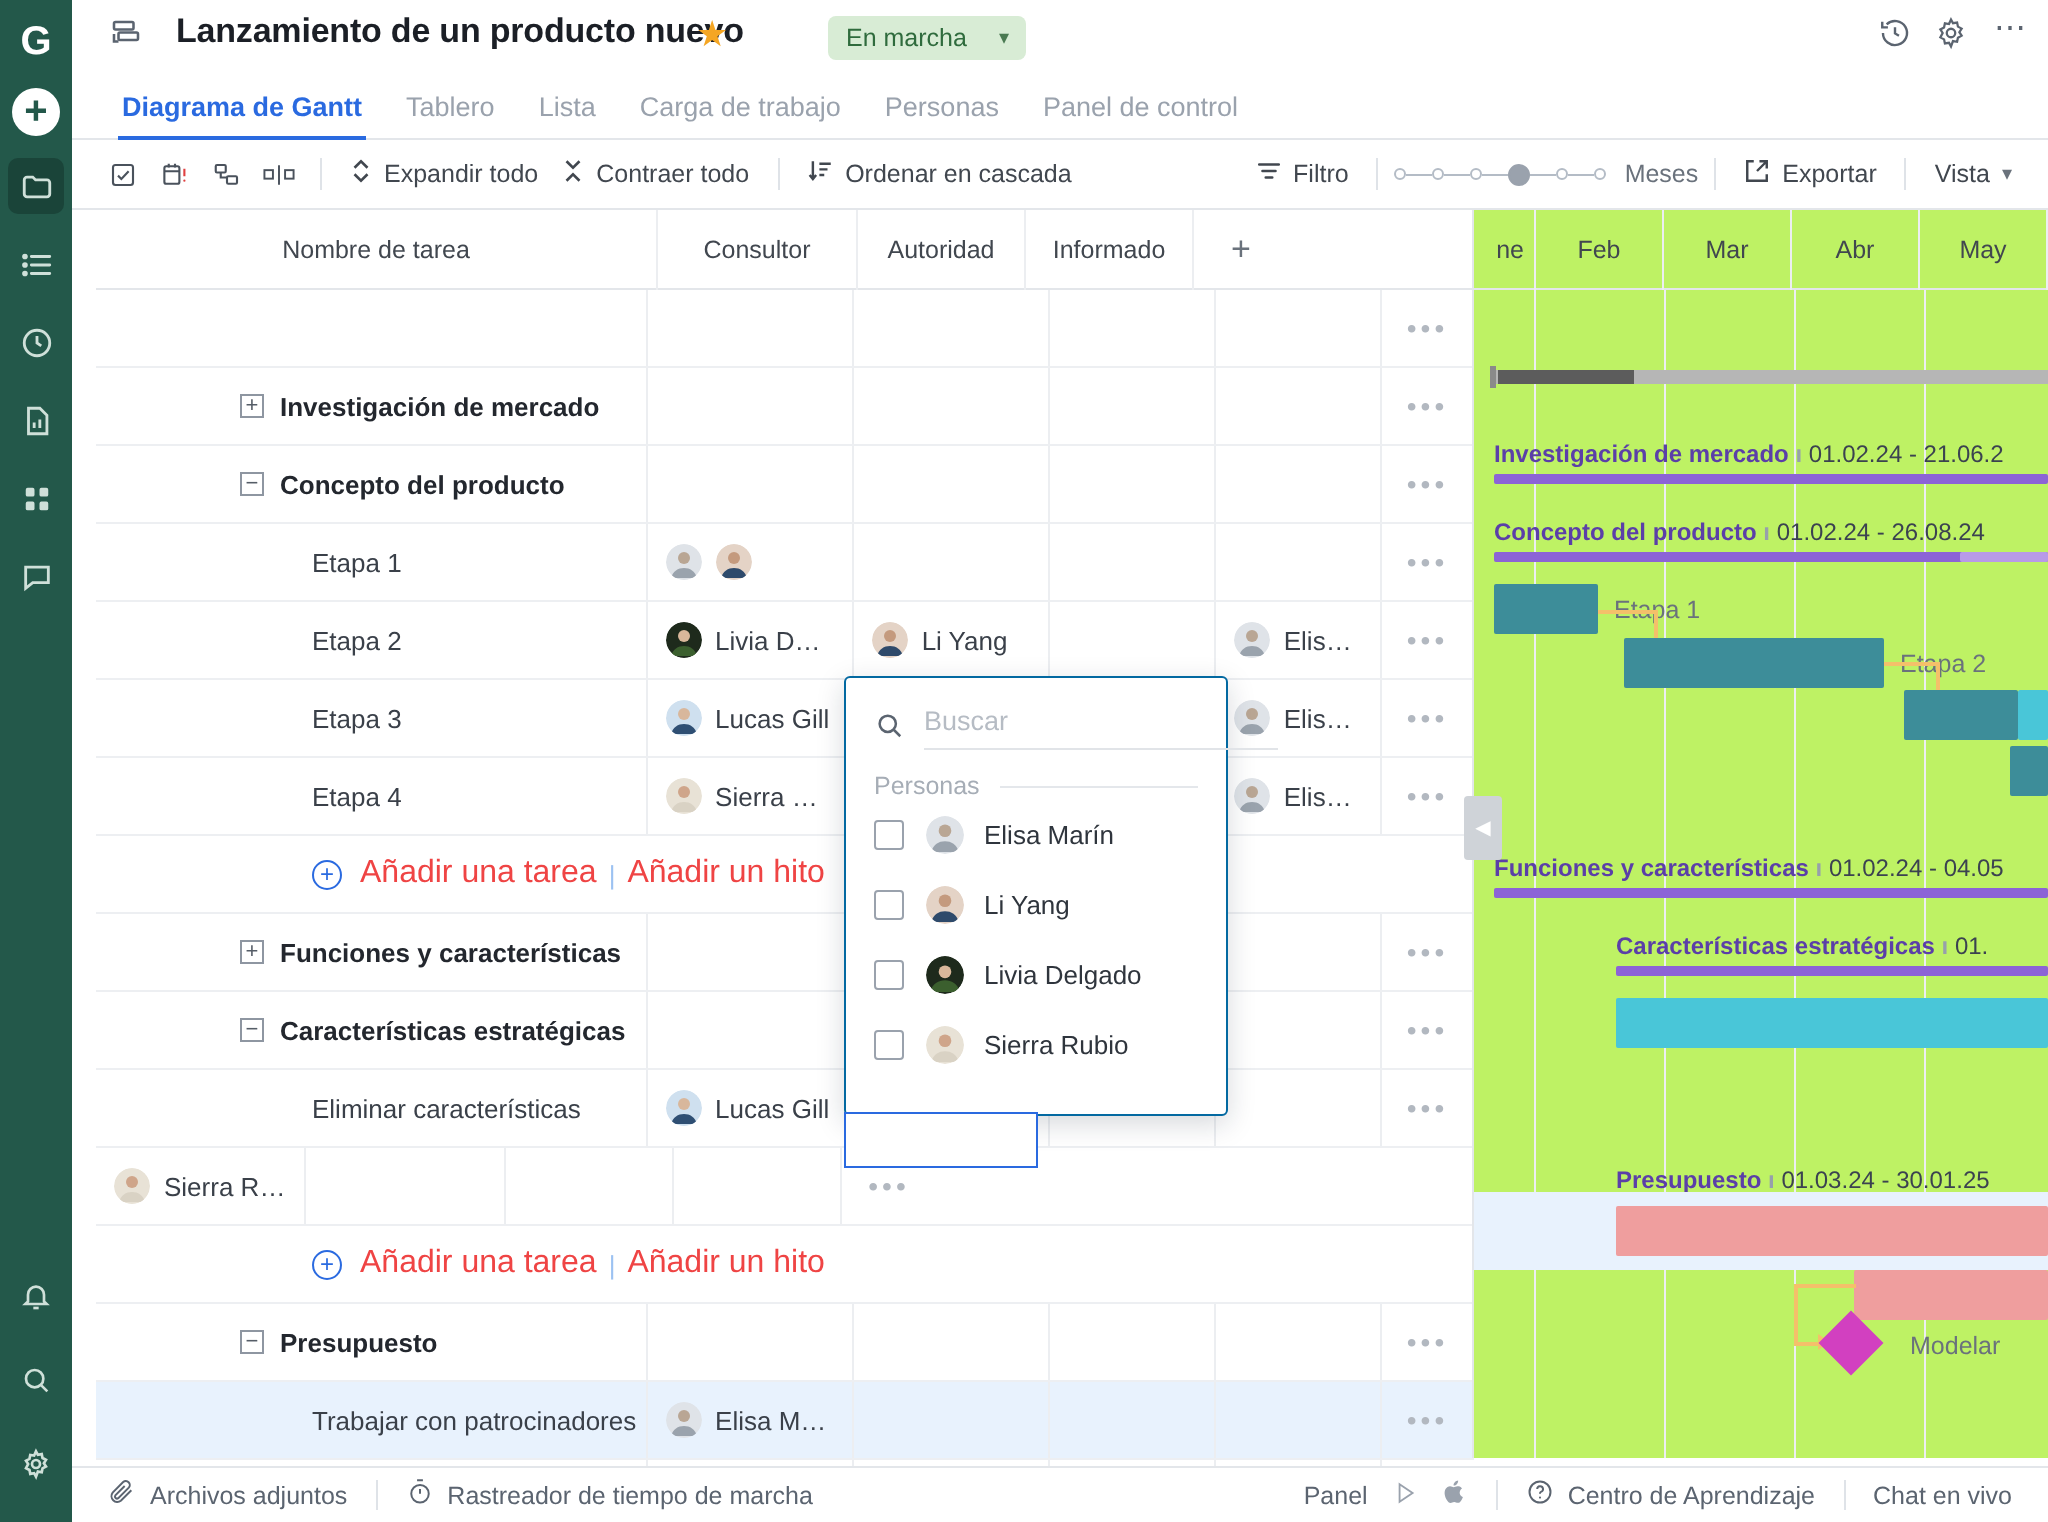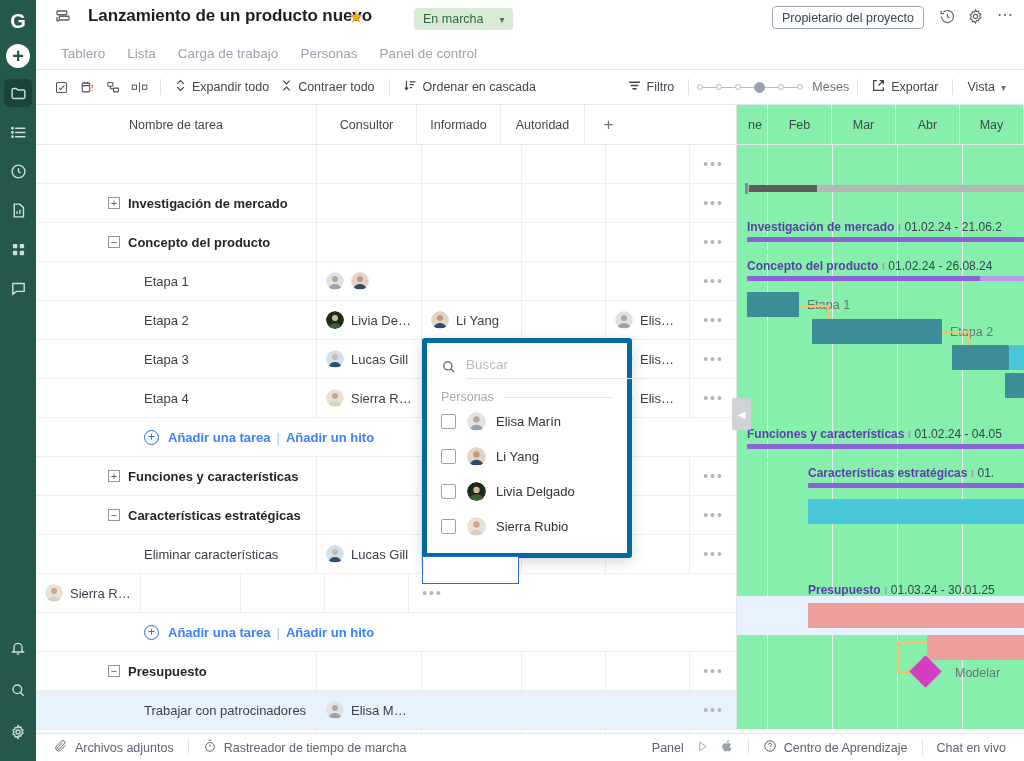--- a/index.html
+++ b/index.html
@@ -84,21 +84,21 @@
   #toolbar .sep { width:1px; height:16px; background:#dfe3e8; margin:0 8px; }
   #toolbar .tbtn { display:flex;align-items:center; gap:6px; padding:0 6px; height:22px; white-space:nowrap;}
   #toolbar .grow { flex:1 1 auto; }
   .zoomslider { display:flex; align-items:center;text-align:center; }
   .zs-dot { width:6px;height:6px;border-radius:50%;border:1px solid #b4bcc6; background:#fff;}
   .zs-dot.big { width:11px;height:11px;background:#9aa2ad;border-color:#9aa2ad;}
   .zs-line { width:13px; height:1px; background:#b4bcc6;}
   .zs-label { margin-left:9px; color:#6a727c;}
 
   
-  #grid { position:absolute; left:36px; top:105px; width:701px; height:624px; background:#fff; }
+  #grid { position:absolute; left:36px; top:105px; width:701px; height:624px; background:#fff;padding-left:12px; }
   #gridhead { display:flex; height:40px; border-bottom:1px solid #e3e6ea; }
   #gridhead .gh {
     display:flex; align-items:center; justify-content:center;
     font-size:12.5px; color:#41474f; border-right:1px solid #eceef1; height:40px;
   }
   .c-name { width:281px; }
   .c-asig { width:105px; }
   .c-cons { width:100px; }
   .c-info { width:84px; }
   .c-auto { width:84px; }
@@ -120,29 +120,29 @@
   }
   .nm-group  { font-weight:bold; color:#23272e; font-size:13px;}
   .ind-g1 { padding-left:72px; }
   .ind-task { padding-left:108px; }
   .avatar { width:18px;height:18px;border-radius:50%; flex:0 0 18px; margin-right:7px; display:block; }
   .av-txt { overflow:hidden; text-overflow:ellipsis; white-space:nowrap; }
   .unassigned { color:#9aa2ad; }
   .addrow { display:flex; align-items:center; height:39px; border-bottom:1px solid #edeff2; padding-left:108px; }
   .addrow .pcirc { width:15px;height:15px;border-radius:50%;border:1.4px solid #2a6ae0;color:#2a6ae0;
     display:flex;align-items:center;justify-content:center;font-size:12px;line-height:10px; margin-right:9px;}
-  .addrow a { color:#3b82f6; font-size:13px; text-decoration:none;font-weight:bold; }
+  .addrow a { color:#ef4444; font-size:16px; text-decoration:none; }
   .addrow .bar { color:#9cc2f2; margin:0 6px; }
   .addrow-inner { display:flex; align-items:center; }
 
   
   #gridbody { position:relative; }
 
   
-  #gantt { position:absolute; left:737px; top:105px; width:287px; height:624px; background:#86efac; overflow:hidden;}
+  #gantt { position:absolute; left:737px; top:105px; width:287px; height:624px; background:#bef264; overflow:hidden;}
   #gantthead { height:40px; border-bottom:1px solid #e3e6ea; display:flex; position:relative;}
   .mcell {
     width:64px; height:40px; display:flex;align-items:center;justify-content:center;
     font-size:12.5px; color:#41474f; border-right:1px solid #eceef1;
   }
   .mcell.first { width:31px; justify-content:flex-end; padding-right:5px; }
   #ganttbody { position:relative; height:584px; }
   .vline { position:absolute; top:0; bottom:0; width:1px; background:#eceef1; }
   .gbar { position:absolute; height:25px; border-radius:1px; }
   .teal { background:#3d8d99; }
@@ -161,22 +161,22 @@
   .sb-thumb { position:absolute; height:7px; background:#5c5c5c; }
   .sb-cap { position:absolute; width:3px; height:11px; background:#8a8a8a; }
   .collapse-handle {
     position:absolute; left:732px; top:398px; width:19px; height:32px;
     background:#cfd3d8; border-radius:2px; display:flex; align-items:center; justify-content:center;
     color:#fff; font-size:10px; z-index:40;
   }
 
   
   #dropdown {
-    position:absolute; left:422px; top:338px; width:210px; height:220px;
-    background:#fff; border:5px solid #0369a1; border-radius:3px;
+    position:absolute; left:422px; top:338px; width:192px; height:220px;
+    background:#fff; border:1px solid #0369a1; border-radius:3px;
     box-shadow:0 4px 14px rgba(20,30,45,.17); z-index:60;
   }
   #dropdown .dsearch { display:flex; align-items:center; padding:14px 14px 0 14px; }
   #dropdown .dsearch .si { color:#5b6470; margin-right:10px; }
   #dropdown .dsearch .sinput {
     flex:1 1 auto; border:none; border-bottom:1px solid #e1e4e8; outline:none;
     font-size:13.5px; color:#333; padding-bottom:6px; font-family:"Liberation Sans",sans-serif;
     background:transparent;
   }
   #dropdown .dsearch .sinput::placeholder { color:#b6bcc4; }
@@ -300,40 +300,38 @@
           <rect x="7" y="11" width="13" height="5" rx="1"></rect>
           <path d="M4 12v5h3"></path>
         </svg>
     </span>
     <div class="h-title">Lanzamiento de un producto nuevo</div>
     <span class="h-star">★</span>
     <div class="h-status">
       <span>En marcha</span>
       <span class="cv">▾</span>
     </div>
-    <div class="h-owner">
-      <span>Propietario del proyecto</span>
-    </div>
     <span class="h-ico clock">
       <svg width="17" height="17" viewBox="0 0 24 24" fill="none" stroke="currentColor" stroke-width="1.7">
           <path d="M3.5 12a8.5 8.5 0 1 0 2.6-6.1"></path>
           <path d="M3 4v4h4"></path>
           <path d="M12 8v4.3l2.8 1.7"></path>
         </svg>
     </span>
     <span class="h-ico gear">
       <svg width="17" height="17" viewBox="0 0 24 24" fill="none" stroke="currentColor" stroke-width="1.6">
           <circle cx="12" cy="12" r="3"></circle>
           <path d="M12 2.5l1.4 2.6 2.9-.5.6 2.9 2.6 1.4-1.6 2.5 1.6 2.5-2.6 1.4-.6 2.9-2.9-.5L12 21.5l-1.4-2.6-2.9.5-.6-2.9-2.6-1.4L6.1 12 4.5 9.5l2.6-1.4.6-2.9 2.9.5z"></path>
         </svg>
     </span>
     <span class="h-ico dots">⋯</span>
   </div>
 
   <div id="tabs">
+    <div class="tab active">Diagrama de Gantt</div>
     <div class="tab">Tablero</div>
     <div class="tab">Lista</div>
     <div class="tab">Carga de trabajo</div>
     <div class="tab">Personas</div>
     <div class="tab">Panel de control</div>
   </div>
 
   <div id="toolbar">
     <span class="tb-ico">
       <svg width="15" height="15" viewBox="0 0 24 24" fill="none" stroke="currentColor" stroke-width="1.7">
@@ -440,22 +438,22 @@
     <span class="tbtn">
       <span>Vista</span>
       <span style="font-size:10px;color:#6a727c;">▾</span>
     </span>
   </div>
 
   <div id="grid">
     <div id="gridhead">
       <div class="gh c-name">Nombre de tarea</div>
       <div class="gh c-cons">Consultor</div>
+      <div class="gh c-auto">Autoridad</div>
       <div class="gh c-info">Informado</div>
-      <div class="gh c-auto">Autoridad</div>
       <div class="gh c-plus" style="font-size:17px;color:#6a727c;border-right:none;">+</div>
     </div>
     <div id="gridbody">
         <div class="grow-r">
           <div class="cell c-name">
             <div class="nm-wrap"></div>
           </div>
           <div class="cell c-asig"></div>
           <div class="cell c-cons"></div>
           <div class="cell c-info"></div>

